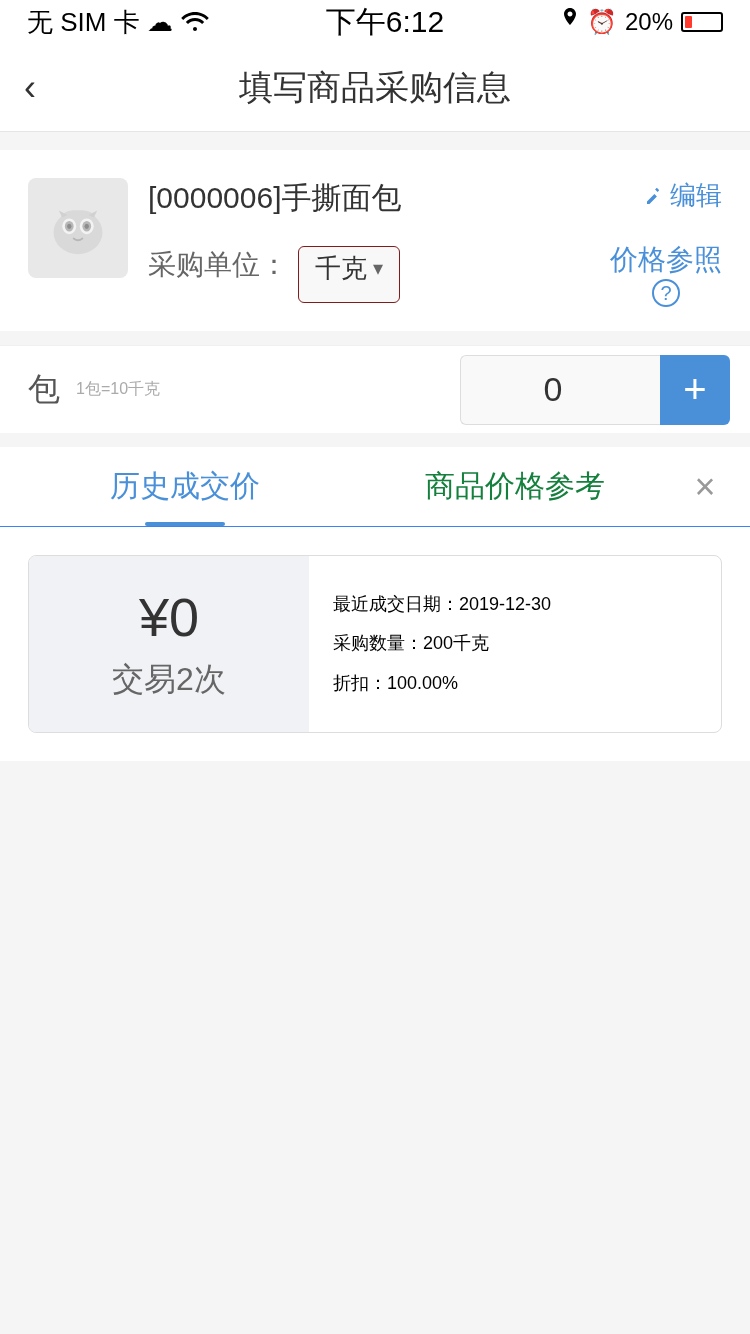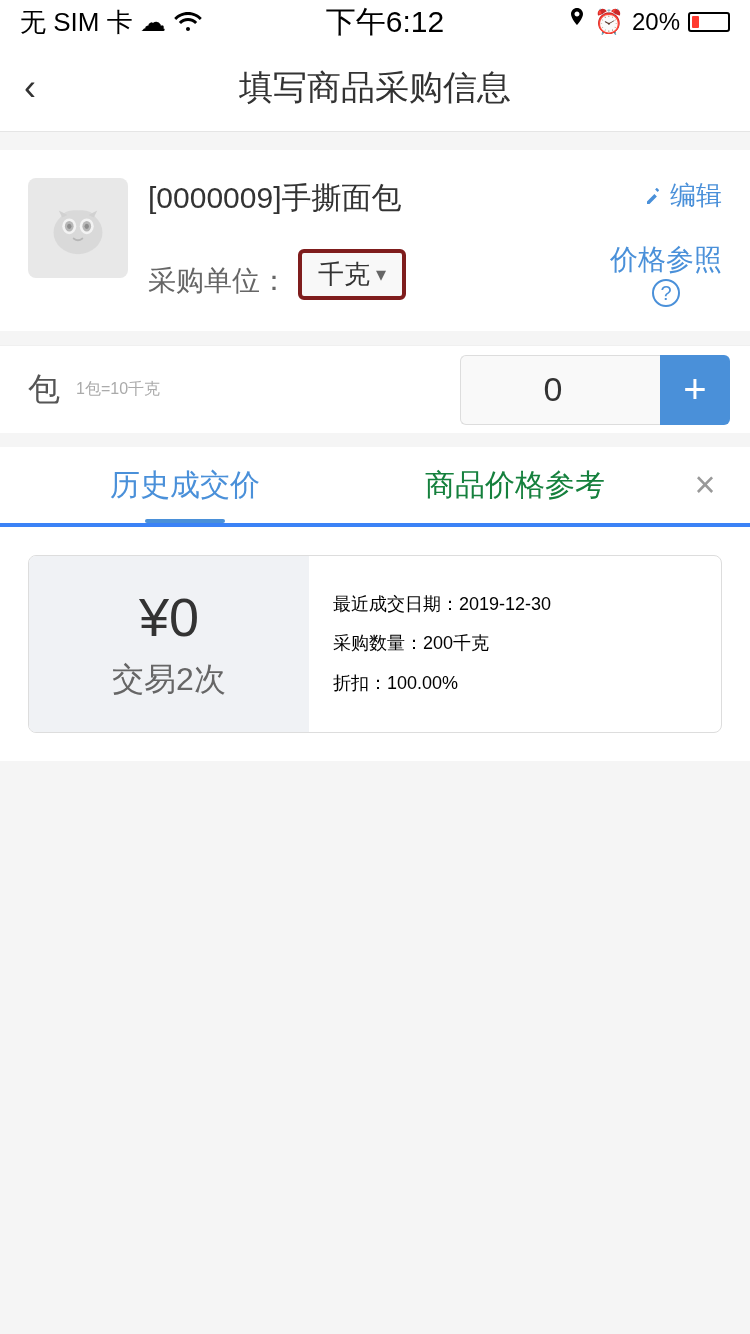--- a/index.html
+++ b/index.html
@@ -13,21 +13,21 @@
     }
 
     
     .status-bar {
       width: 750px;
       height: 44px;
       background: #fff;
       display: flex;
       align-items: center;
       justify-content: space-between;
-      padding: 0 20px;
+      padding: 0 27px;
       font-size: 28px;
     }
     .status-left {
       display: flex;
       align-items: center;
       gap: 8px;
       font-size: 26px;
       color: #000;
     }
     .status-center {
@@ -143,23 +143,23 @@
       justify-content: space-between;
       margin-top: 22px;
     }
     .unit-label {
       font-size: 28px;
       color: #666;
     }
     .unit-select {
       display: inline-flex;
       align-items: center;
-      border: 4px solid #7f1d1d;
+      border: 1px solid #7f1d1d;
       border-radius: 6px;
-      padding: 4px 16px 4px 16px;
+      padding: 4px 16px 16px 16px;
       font-size: 26px;
       color: #333;
       background: #f8f8f8;
       cursor: pointer;
       gap: 6px;
     }
     .unit-select-arrow {
       font-size: 20px;
       color: #666;
     }
@@ -246,21 +246,21 @@
 
     
     .tab-section {
       background: #fff;
       margin-top: 14px;
     }
     .tab-header {
       display: flex;
       align-items: center;
       height: 80px;
-      border-bottom: 4px solid #3b82f6;
+      border-bottom: 1px solid #3b82f6;
       padding: 0 20px;
     }
     .tab-item {
       flex: 1;
       display: flex;
       flex-direction: column;
       align-items: center;
       justify-content: center;
       height: 100%;
       cursor: pointer;
@@ -396,30 +396,30 @@
           <ellipse cx="30" cy="38" rx="2.5" ry="3" fill="#333"></ellipse>
           <ellipse cx="50" cy="38" rx="2.5" ry="3" fill="#333"></ellipse>
           <path d="M35 52 Q40 56 45 52" stroke="#888" stroke-width="2" fill="none" stroke-linecap="round"></path>
           <path d="M20 28 Q25 18 40 20 Q55 18 60 28" fill="#ccc"></path>
           <path d="M22 28 L18 20 L28 25" fill="#bbb"></path>
           <path d="M58 28 L62 20 L52 25" fill="#bbb"></path>
         </svg>
       </div>
       <div class="product-info">
         <div class="product-name-row">
-          <span class="product-name">[0000009]手撕面包</span>
+          <span class="product-name">[0000006]手撕面包</span>
           <span class="edit-btn">
             <svg width="22" height="22" viewBox="0 0 22 22" fill="#4a90d9">
               <path d="M3 16.5V19h2.5l7.4-7.4-2.5-2.5L3 16.5zm11.8-10.8c.3-.3.3-.7 0-1l-1.5-1.5c-.3-.3-.7-.3-1 0l-1.2 1.2 2.5 2.5 1.2-1.2z"></path>
             </svg>
             <span>编辑</span>
           </span>
         </div>
         <div class="product-unit-row">
-          <div style="display:flex;align-items:flex-end;gap:10px">
+          <div style="display:flex;align-items:flex-start;gap:10px">
             <span class="unit-label">采购单位：</span>
             <span class="unit-select">
               <span>千克</span>
               <span class="unit-select-arrow">▾</span>
             </span>
           </div>
           <div class="price-ref">
             <span>价格参照</span>
             <span class="price-ref-icon">?</span>
           </div>

